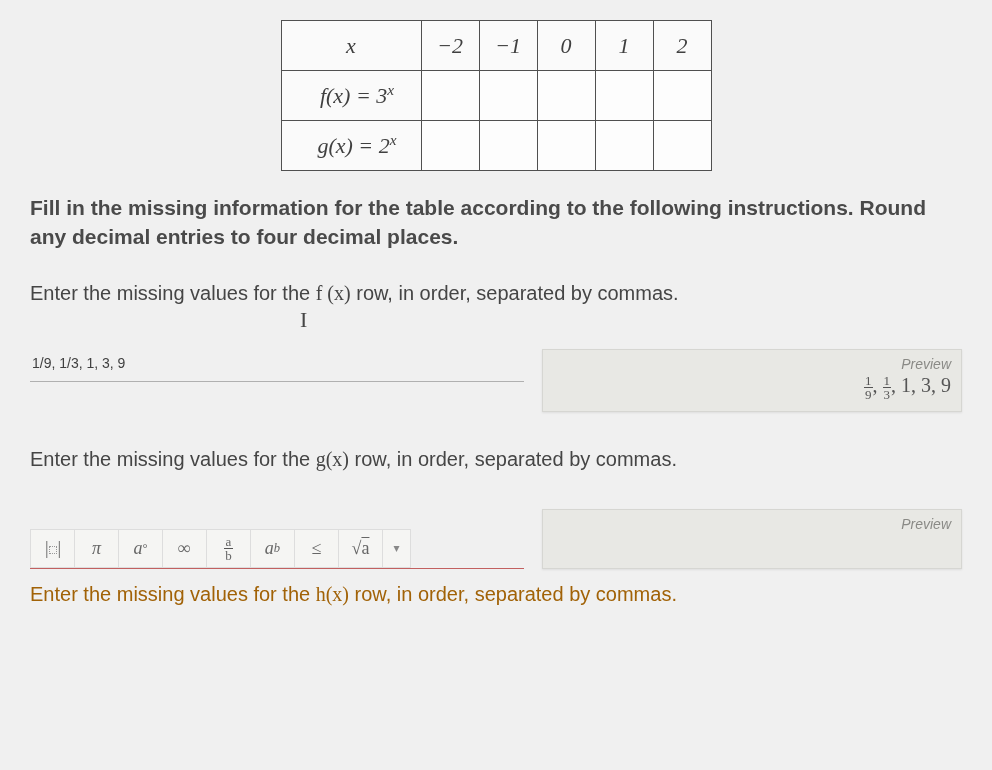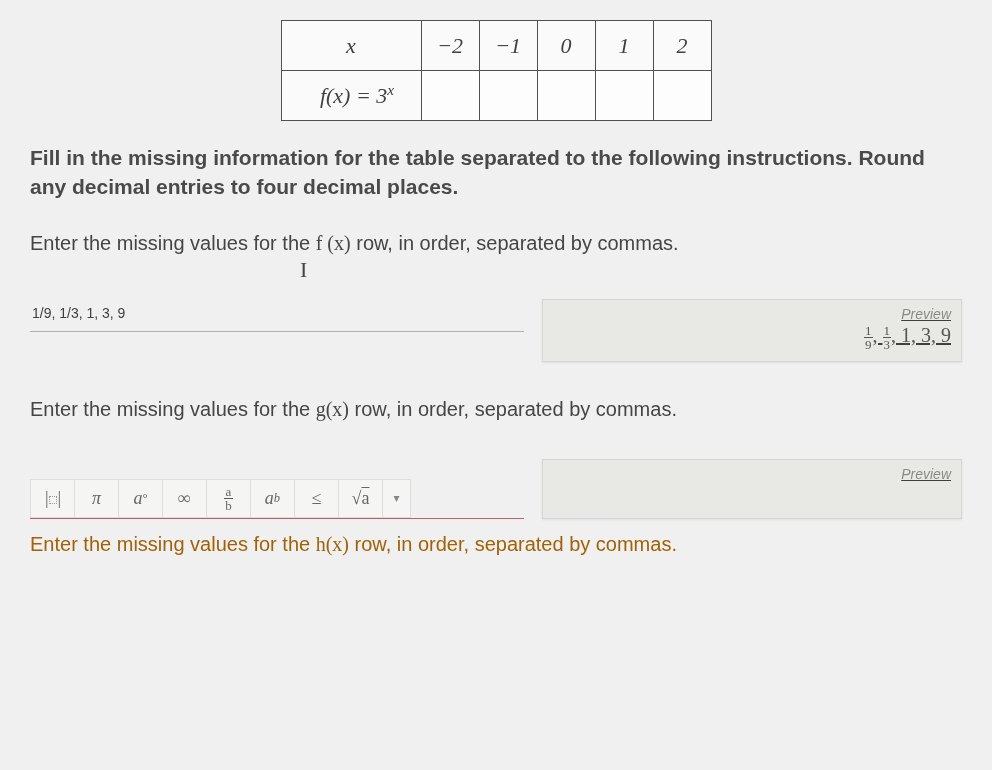--- a/index.html
+++ b/index.html
@@ -18,21 +18,21 @@
     .hcell { width: 140px; height: 50px; font-style: italic; }
     .vcell { width: 58px; height: 50px; font-style: normal; }
     .label-cell { width: 140px; height: 50px; text-align: left; padding-left: 12px; margin-top: 16px; }
     .empty-cell { width: 58px; height: 50px; background: #fdfdfd; }
     .instructions { margin-top: 22px; font-size: 21px; font-weight: 600; color: #4a4a4a; line-height: 1.4; }
     .prompt { margin-top: 30px; font-size: 20px; color: #454545; }
     .fx { font-family: 'Times New Roman', serif; }
     .cursor-i { display: inline-block; font-family: 'Times New Roman', serif; font-style: normal; margin-left: 4px; vertical-align: -4px; }
     .answer-row { display: flex; align-items: flex-start; margin-top: 16px; gap: 18px; }
     .answer-input { flex: 1; border: none; border-bottom: 1px solid #b0b0b0; background: transparent; font-size: 14px; padding: 6px 2px 10px 2px; color: #404040; outline: none; }
-    .preview-box { width: 420px; background: #e8e8e4; border: 1px solid #d6d6d2; padding: 6px 10px 10px 10px; box-shadow: 0 1px 2px rgba(0,0,0,0.08); text-decoration: underline; }
+    .preview-box { width: 420px; background: #e8e8e4; border: 1px solid #d6d6d2; padding: 6px 10px 10px 10px; box-shadow: 0 1px 2px rgba(0,0,0,0.08); }
     .preview-label { text-align: right; font-size: 14px; color: #8a8a86; font-style: italic; margin-bottom: 2px; }
     .preview-content { text-align: right; font-family: 'Times New Roman', serif; font-size: 20px; color: #555; min-height: 24px; }
     .toolbar-row { display: flex; align-items: flex-end; margin-top: 38px; gap: 18px; }
     .toolbar-input-wrap { flex: 1; border-bottom: 1px solid #c26060; display: flex; align-items: center; }
     .toolbar { display: flex; border-top: 1px solid #ddd; border-left: 1px solid #ddd; }
     .tbtn { width: 44px; height: 38px; border-right: 1px solid #ddd; border-bottom: 1px solid #ddd; background: #f5f5f3; display: flex; align-items: center; justify-content: center; font-family: 'Times New Roman', serif; font-size: 18px; color: #666; cursor: pointer; font-style: italic; }
     .tcaret { width: 28px; height: 38px; border-right: 1px solid #ddd; border-bottom: 1px solid #ddd; background: #f5f5f3; display: flex; align-items: center; justify-content: center; color: #888; cursor: pointer; font-size: 12px; }
     .last-prompt { margin-top: 14px; font-size: 20px; color: #a16207; }
     sup.exp { font-size: 0.7em; font-style: italic; }
     .frac { display: inline-block; text-align: center; font-size: 13px; vertical-align: middle; font-style: normal; line-height: 1; }
@@ -58,25 +58,33 @@
       <td class="vcell">2</td>
     </tr>
     <tr>
       <td class="label-cell">f(x) = 3<sup class="exp">x</sup></td>
       <td class="empty-cell"></td>
       <td class="empty-cell"></td>
       <td class="empty-cell"></td>
       <td class="empty-cell"></td>
       <td class="empty-cell"></td>
     </tr>
+    <tr>
+      <td class="label-cell">g(x) = 2<sup class="exp">x</sup></td>
+      <td class="empty-cell"></td>
+      <td class="empty-cell"></td>
+      <td class="empty-cell"></td>
+      <td class="empty-cell"></td>
+      <td class="empty-cell"></td>
+    </tr>
   </tbody>
     </table>
 </div>
 
-<p class="instructions">Fill in the missing information for the table separated to the following instructions. Round any decimal entries to four decimal places.</p>
+<p class="instructions">Fill in the missing information for the table according to the following instructions. Round any decimal entries to four decimal places.</p>
 
 <p class="prompt">
   <span>Enter the missing values for the </span><span class="fx">f (x)</span><span> row, in order, separated by commas.</span>
   <br>
   <span class="cursor-i" style="margin-left:270px;font-size:22px;">I</span>
 </p>
 
 <div class="answer-row">
   <input class="answer-input" type="text" value="1/9, 1/3, 1, 3, 9" style="">
   <div class="preview-box">

